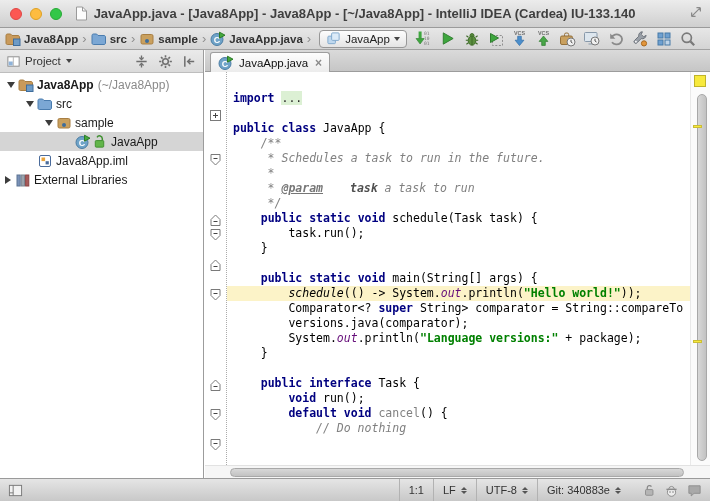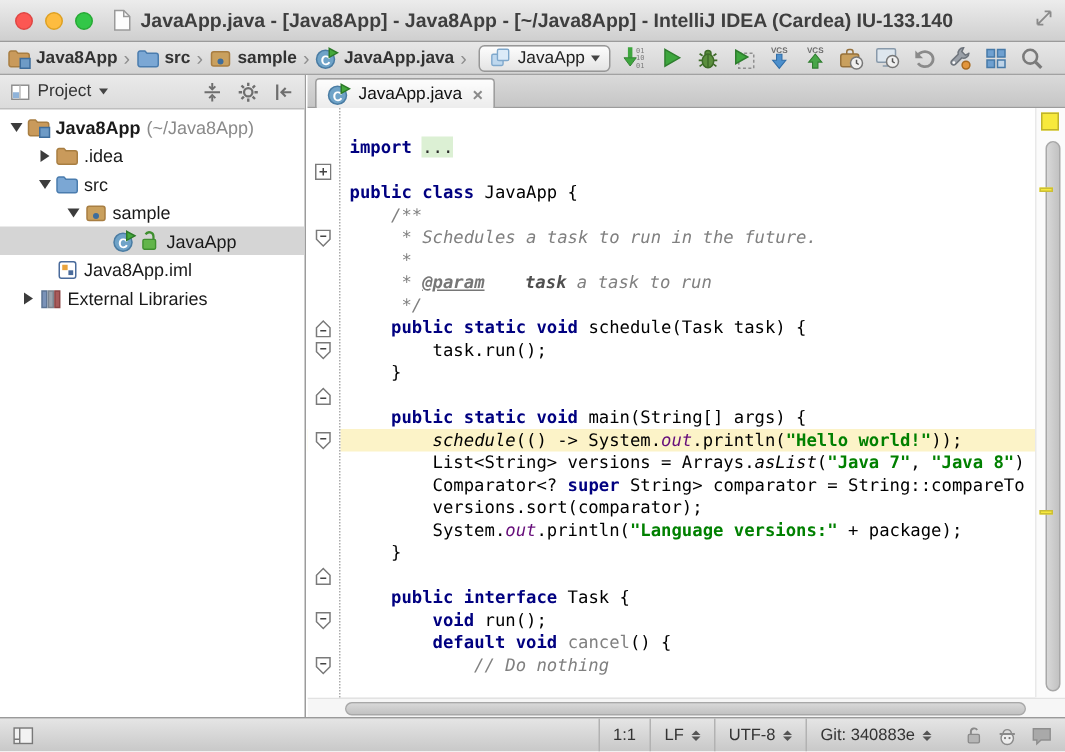--- a/index.html
+++ b/index.html
@@ -348,31 +348,20 @@
           <svg width="16" height="16" viewBox="0 0 16 16">
             <path d="M1 4.5C1 3.7 1.6 3 2.4 3h3.2L7 4.5h6.1c.8 0 1.4.7 1.4 1.5v6c0 .8-.6 1.5-1.4 1.5H2.4C1.6 13.5 1 12.8 1 12z" fill="#C99A5B" stroke="#A87E42"></path>
             <rect x="8.5" y="8" width="6.5" height="6.5" fill="#6E9BC6" stroke="#3E6D9C"></rect>
           </svg>
         </span>
         <span class="tree-label bold">Java8App</span>
         <span class="tree-extra">(~/Java8App)</span>
       </div>
       <div class="tree-row" style="padding-left: 24px;">
         <span class="exp">
-          <span class="exp-right"></span>
-        </span>
-        <span class="t-icon">
-          <svg width="16" height="16" viewBox="0 0 16 16">
-            <path d="M1 4.5C1 3.7 1.6 3 2.4 3h3.2L7 4.5h6.1c.8 0 1.4.7 1.4 1.5v6c0 .8-.6 1.5-1.4 1.5H2.4C1.6 13.5 1 12.8 1 12z" fill="#C99A5B" stroke="#A87E42"></path>
-          </svg>
-        </span>
-        <span class="tree-label">.idea</span>
-      </div>
-      <div class="tree-row" style="padding-left: 24px;">
-        <span class="exp">
           <span class="exp-down"></span>
         </span>
         <span class="t-icon">
           <svg width="16" height="16" viewBox="0 0 16 16">
             <path d="M1 4.5C1 3.7 1.6 3 2.4 3h3.2L7 4.5h6.1c.8 0 1.4.7 1.4 1.5v6c0 .8-.6 1.5-1.4 1.5H2.4C1.6 13.5 1 12.8 1 12z" fill="#7BA7D4" stroke="#4A7CAE"></path>
           </svg>
         </span>
         <span class="tree-label">src</span>
       </div>
       <div class="tree-row" style="padding-left: 43px;">
@@ -408,21 +397,21 @@
         <span class="exp"></span>
         <span class="t-icon">
           <svg width="16" height="16" viewBox="0 0 16 16">
             <rect x="2.5" y="2.5" width="11" height="11" rx="1.5" fill="#FFF" stroke="#4A6B9B"></rect>
             <rect x="4.5" y="4.5" width="3.6" height="3.6" fill="#E8A33D"></rect>
             <rect x="8.6" y="8.2" width="3.2" height="3.2" fill="#4A6B9B"></rect>
           </svg>
         </span>
         <span class="tree-label">Java8App.iml</span>
       </div>
-      <div class="tree-row" style="padding-left: 13px;">
+      <div class="tree-row" style="padding-left: 2px;">
         <span class="exp">
           <span class="exp-right"></span>
         </span>
         <span class="t-icon">
           <svg width="16" height="16" viewBox="0 0 16 16">
             <rect x="2" y="3" width="3.2" height="11" fill="#7A92B8" stroke="#5C7494"></rect>
             <rect x="6.3" y="3" width="3.2" height="11" fill="#9AA3AD" stroke="#7C8590"></rect>
             <rect x="10.6" y="3" width="3.2" height="11" fill="#A85B5B" stroke="#8A4444"></rect>
           </svg>
         </span>
@@ -455,23 +444,22 @@
       <div class="code-line"><span class="c-doc">     * Schedules a task to run in the future.</span></div>
       <div class="code-line"><span class="c-doc">     *</span></div>
       <div class="code-line"><span class="c-doc">     * </span><span class="c-doctag">@param</span><span class="c-doc"> </span><span class="c-docpar">task</span><span class="c-doc"> a task to run</span></div>
       <div class="code-line"><span class="c-doc">     */</span></div>
       <div class="code-line"><span>    </span><span class="c-kw">public static void</span><span> schedule(Task task) {</span></div>
       <div class="code-line"><span>        task.run();</span></div>
       <div class="code-line"><span>    }</span></div>
       <div class="code-line"></div>
       <div class="code-line"><span>    </span><span class="c-kw">public static void</span><span> main(String[] args) {</span></div>
       <div class="code-line cur"><span>        </span><span class="c-it">schedule</span><span>(() -&gt; System.</span><span class="c-fld">out</span><span>.println(</span><span class="c-str">"Hello world!"</span><span>));</span></div>
-      <div class="code-line"><span>        List&lt;String&gt; versions = Arrays.</span><span class="c-it">asList</span><span>(</span><span class="c-str">"Java 7"</span><span>, </span><span class="c-str">"Java 8"</span><span>)</span></div>
       <div class="code-line"><span>        Comparator&lt;? </span><span class="c-kw">super</span><span> String&gt; comparator = String::compareTo</span></div>
-      <div class="code-line"><span>        versions.sort(comparator);</span></div>
+      <div class="code-line"><span>        versions.java(comparator);</span></div>
       <div class="code-line"><span>        System.</span><span class="c-fld">out</span><span>.println(</span><span class="c-str">"Language versions:"</span><span> + package);</span></div>
       <div class="code-line"><span>    }</span></div>
       <div class="code-line"></div>
       <div class="code-line"><span>    </span><span class="c-kw">public interface</span><span> Task {</span></div>
       <div class="code-line"><span>        </span><span class="c-kw">void</span><span> run();</span></div>
       <div class="code-line"><span>        </span><span class="c-kw">default void</span><span> </span><span class="c-gray">cancel</span><span>() {</span></div>
       <div class="code-line"><span class="c-cmt">            // Do nothing</span></div>
     </div>
   <div id="gutter">
       <div class="fold-marker" style="top: 35px;"><svg width="11" height="11" viewBox="0 0 11 11">

